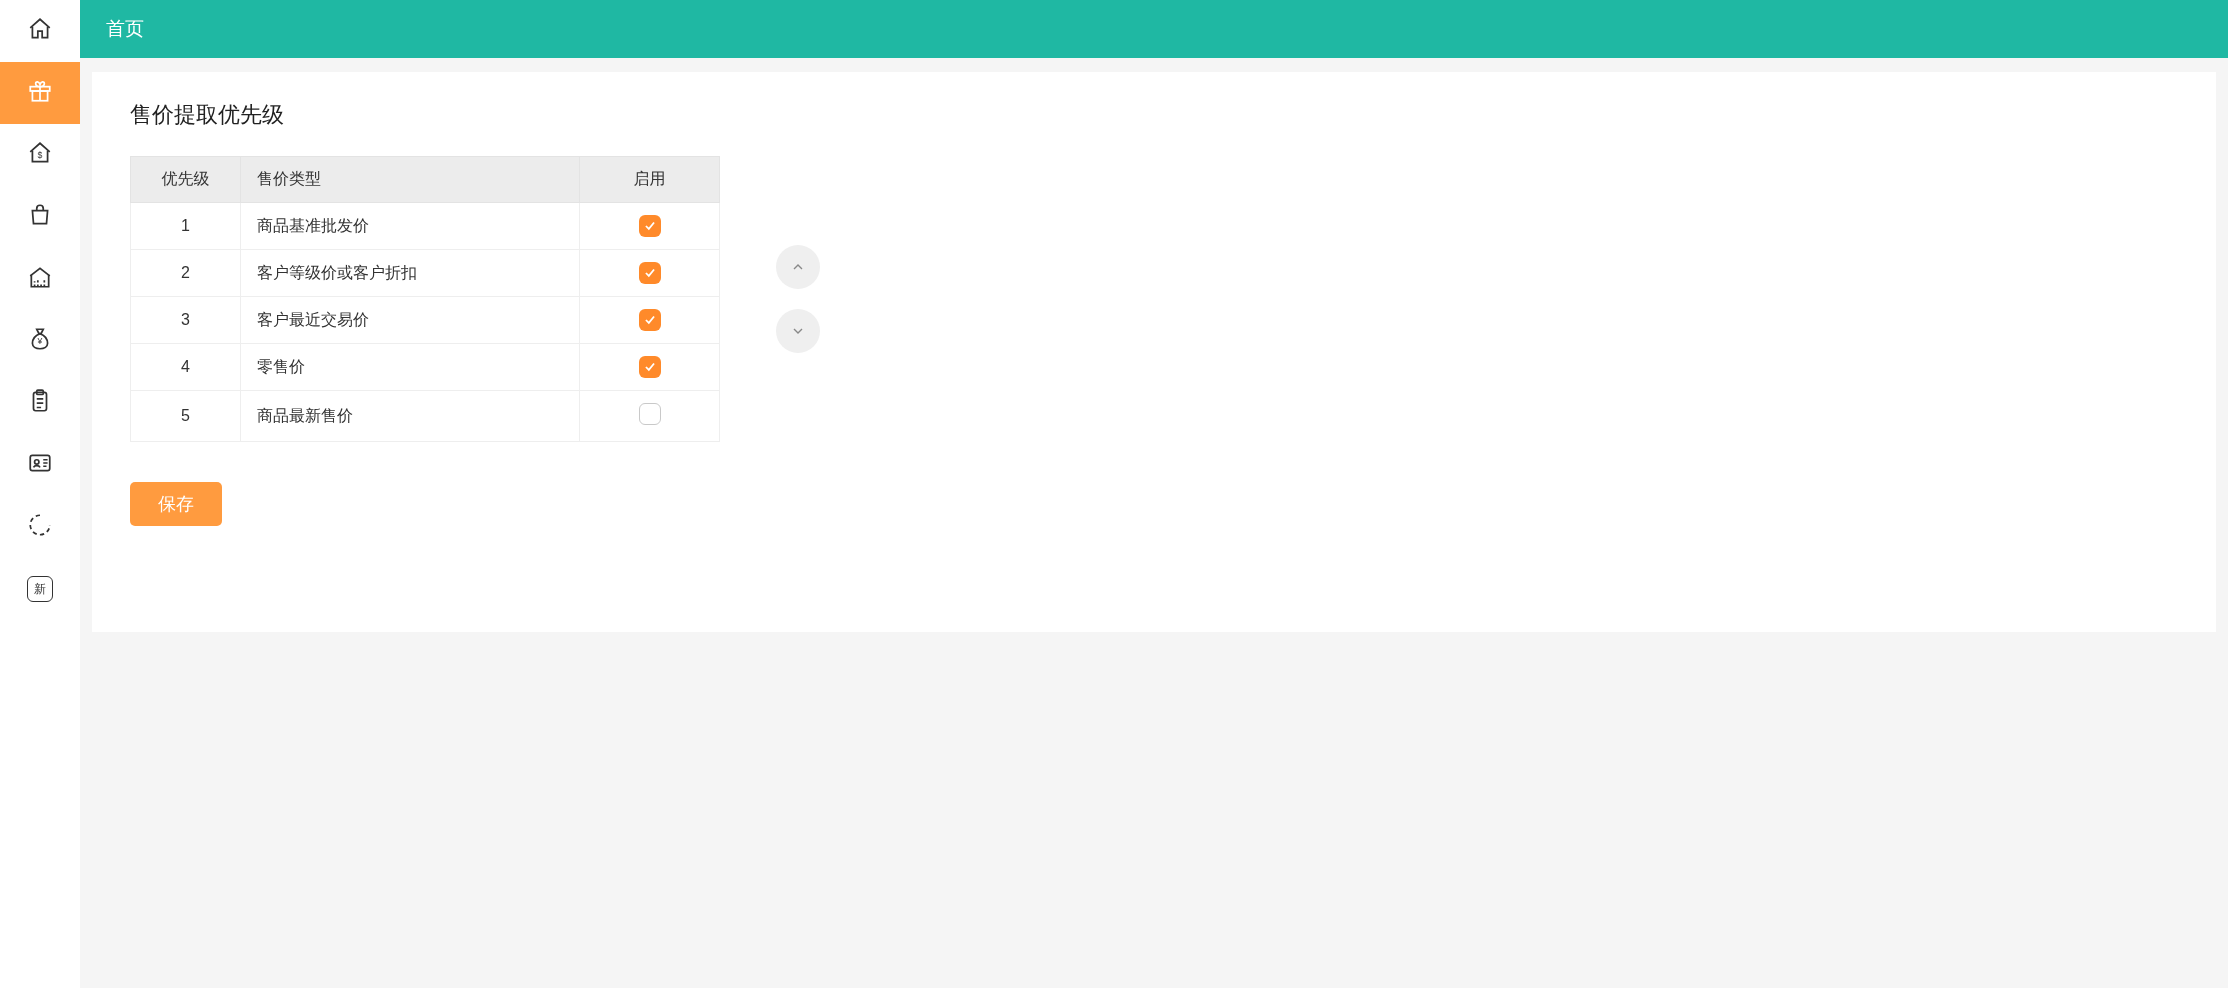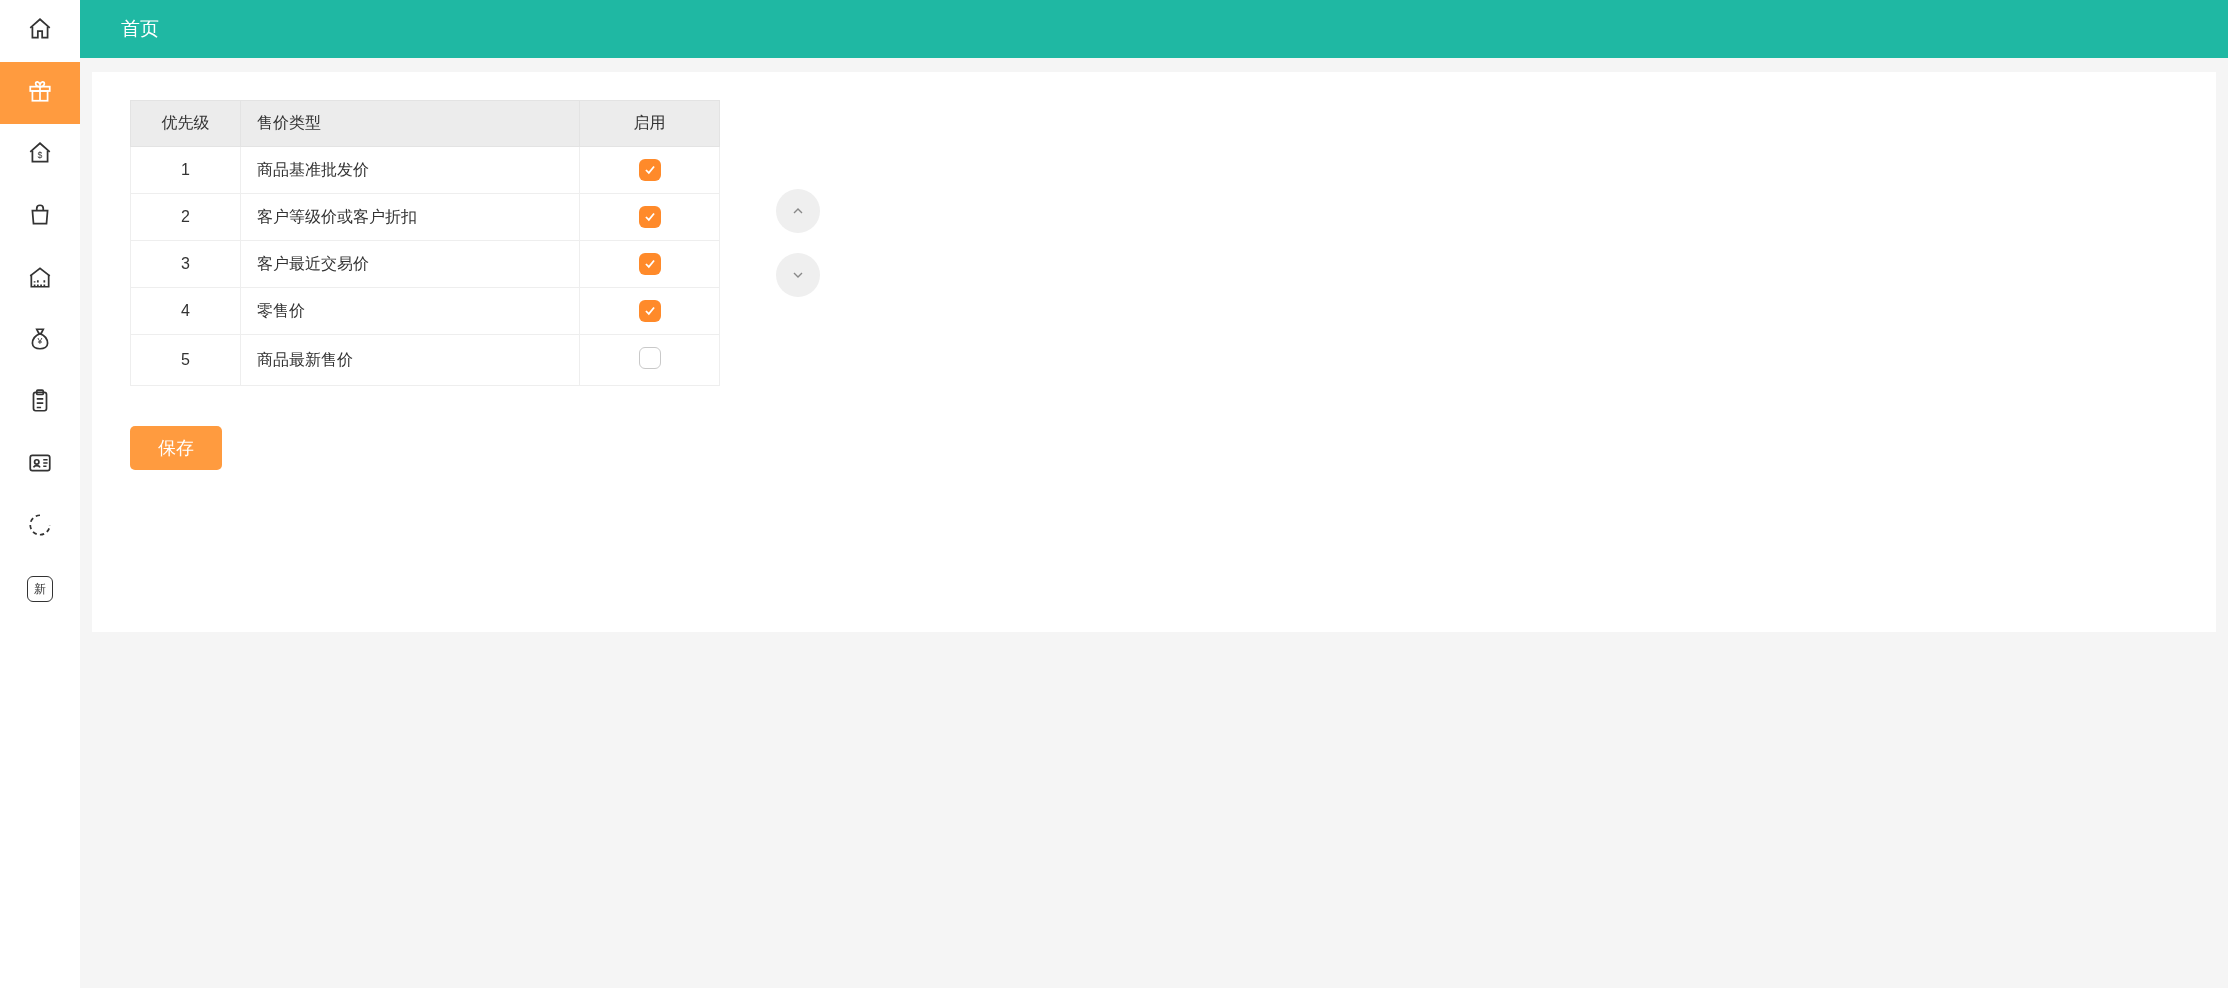--- a/index.html
+++ b/index.html
@@ -43,21 +43,21 @@
   
   .tabbar {
     height: 58px;
     background: #1fb8a3;
     display: flex;
     align-items: stretch;
   }
   .tab {
     display: flex;
     align-items: center;
-    padding: 0 41px;
+    padding: 0 26px;
     color: #ffffff;
     font-size: 19px;
     cursor: pointer;
     gap: 8px;
   }
   .tab.active { background: #15a08d; }
   .tab-close { font-size: 16px; line-height: 1; }
 
   
   .content-wrap { padding: 14px 12px 30px 12px; }
@@ -212,20 +212,21 @@
 
   <div class="tabbar">
     <div class="tab">
       <span>首页</span>
     </div>
   </div>
 
   <div class="content-wrap">
     <div class="card">
 
+      <h2 class="page-title">售价提取优先级</h2>
 
       <div class="table-area">
         <table class="priority">
           <thead>
             <tr>
               <th class="col-priority">优先级</th>
               <th class="col-type">售价类型</th>
               <th class="col-enable">启用</th>
             </tr>
           </thead>

